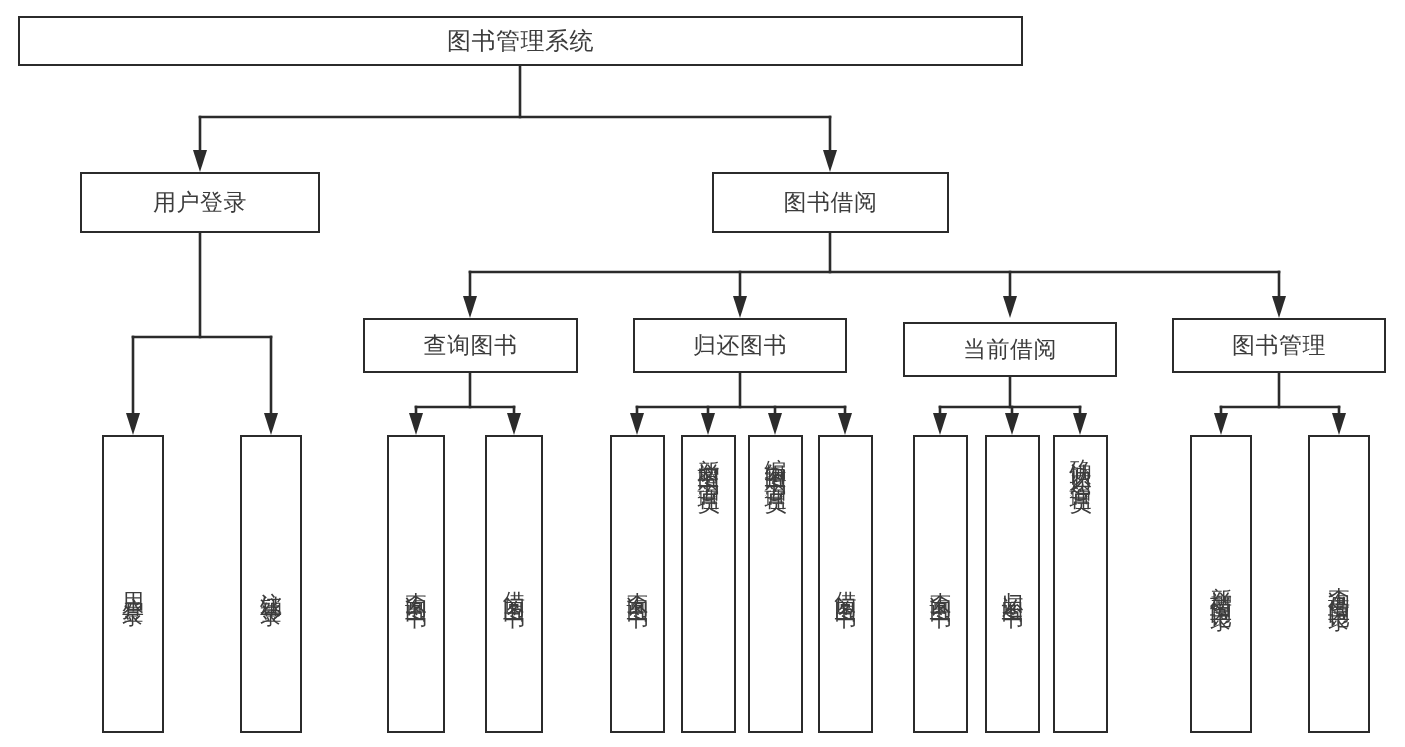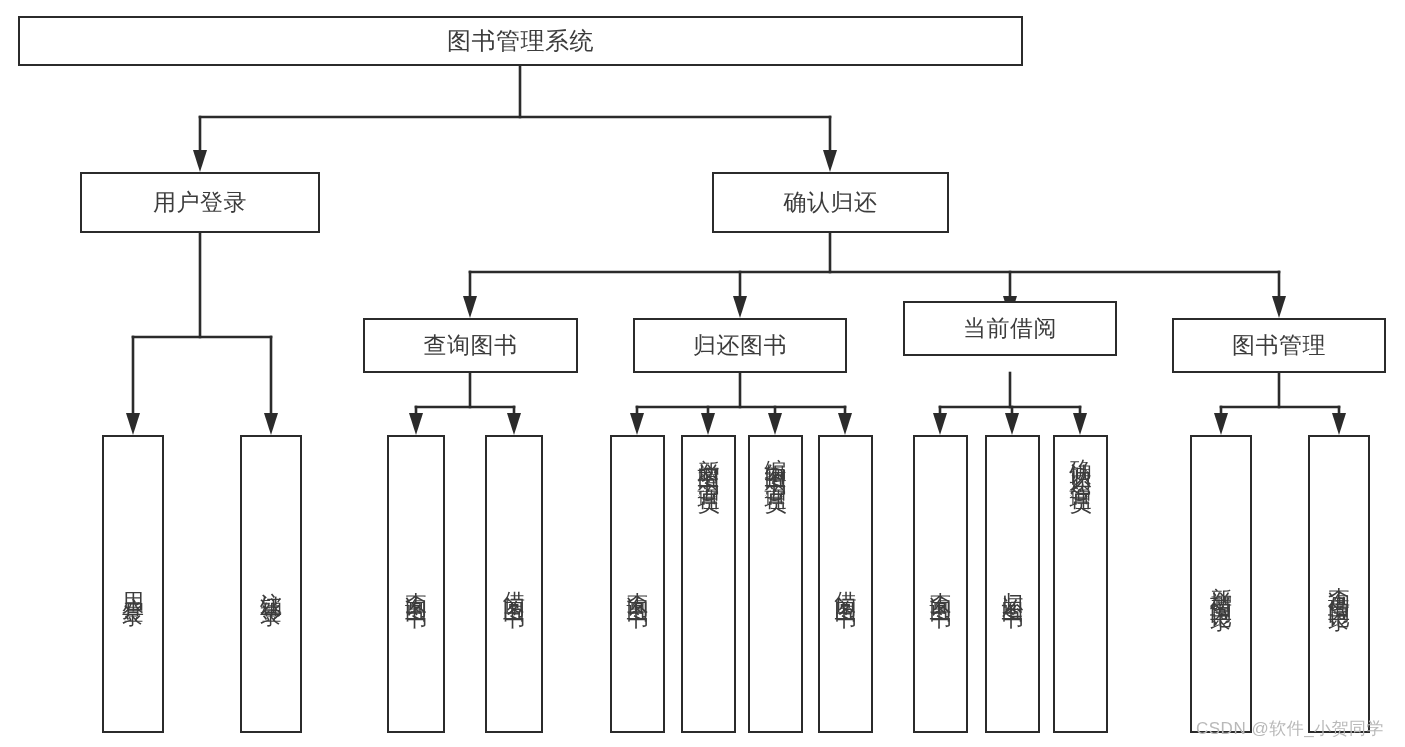--- a/index.html
+++ b/index.html
@@ -140,29 +140,29 @@
       <polygon points="1332,413 1346,413 1339,435" fill="#2b2b2b"></polygon>
     </svg>
   <div id="nodes-layer">
       <div class="node horiz root" style="left: 18px; top: 16px; width: 1005px; height: 50px;">
         <span class="node-label">图书管理系统</span>
       </div>
       <div class="node horiz" style="left: 80px; top: 172px; width: 240px; height: 61px;">
         <span class="node-label">用户登录</span>
       </div>
       <div class="node horiz" style="left: 712px; top: 172px; width: 237px; height: 61px;">
-        <span class="node-label">确认归还</span>
+        <span class="node-label">图书借阅</span>
       </div>
       <div class="node horiz" style="left: 363px; top: 318px; width: 215px; height: 55px;">
         <span class="node-label">查询图书</span>
       </div>
       <div class="node horiz" style="left: 633px; top: 318px; width: 214px; height: 55px;">
         <span class="node-label">归还图书</span>
       </div>
-      <div class="node horiz" style="left: 903px; top: 301px; width: 214px; height: 55px;">
+      <div class="node horiz" style="left: 903px; top: 322px; width: 214px; height: 55px;">
         <span class="node-label">当前借阅</span>
       </div>
       <div class="node horiz" style="left: 1172px; top: 318px; width: 214px; height: 55px;">
         <span class="node-label">图书管理</span>
       </div>
       <div class="node vert centered" style="left: 102px; top: 435px; width: 62px; height: 298px;">
         <span class="node-label">用户登录</span>
       </div>
       <div class="node vert centered" style="left: 240px; top: 435px; width: 62px; height: 298px;">
         <span class="node-label">注销登录</span>
@@ -194,14 +194,13 @@
       <div class="node vert" style="left: 1053px; top: 435px; width: 55px; height: 298px;">
         <span class="node-label">确认归还（管理员）</span>
       </div>
       <div class="node vert centered" style="left: 1190px; top: 435px; width: 62px; height: 298px;">
         <span class="node-label">新增借阅记录</span>
       </div>
       <div class="node vert centered" style="left: 1308px; top: 435px; width: 62px; height: 298px;">
         <span class="node-label">查询借阅记录</span>
       </div>
     </div>
-  <div class="watermark" style="left: 1196px; top: 717px;">CSDN @软件_小贺同学</div>
 </div>
 
 </body></html>

